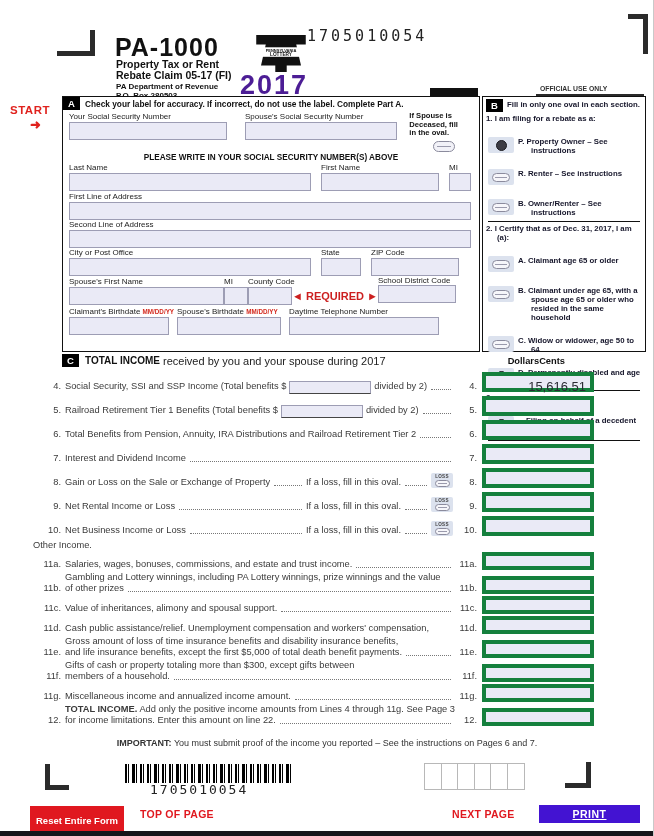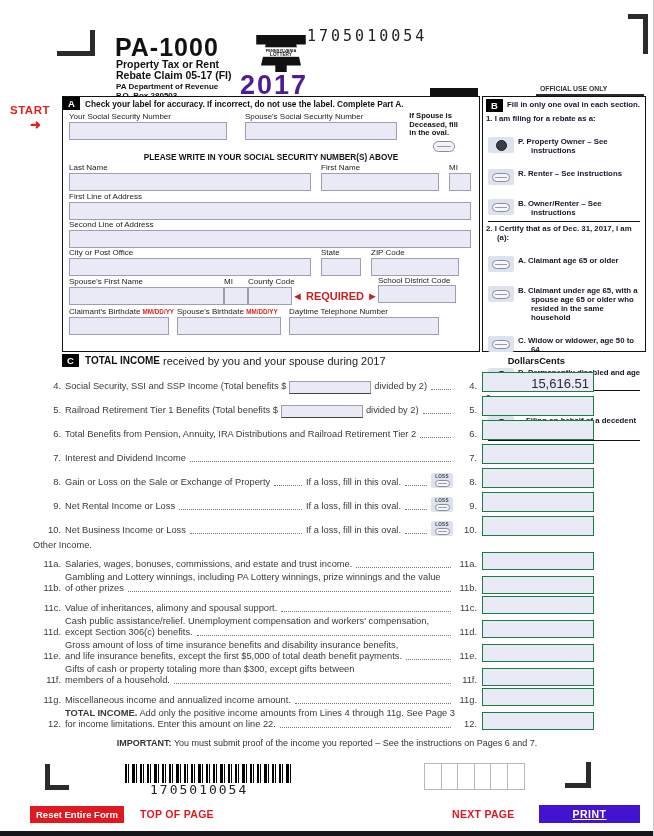--- a/index.html
+++ b/index.html
@@ -74,33 +74,33 @@
   .inc-text.block { display:block; }
   .l2 { display:flex; align-items:flex-end; }
   .leader { flex:1; border-bottom:1.5px dotted #777; margin:0 4px 2px 4px; min-width:12px; }
   .leader.short { flex:0 0 22px; }
   .inline-input { display:inline-block; width:82px; height:13px; background:#eaeaf6; border:1px solid #9d9db4; border-bottom:1px solid #444; margin:0 3px -2px 3px; }
   .loss-w { flex:0 0 22px; margin:0 2px 0 0; background:#dce2ee; border-radius:2px; padding:1px 2px; text-align:center; }
   .loss-w .ltxt { font-size:4.6px; font-weight:bold; color:#444; letter-spacing:.3px; line-height:5px; }
   .loss-w .stadium { width:15px; height:7px; border:1px solid #8b8b9d; background:#f6f6fa; border-radius:4px; margin:1px auto 0; position:relative; }
   .loss-w .stadium::after { content:""; position:absolute; left:2px; right:2px; top:2px; border-top:1px solid #9a9aac; }
   .inc-num-r { flex:0 0 27px; text-align:right; padding-right:5px; font-size:9.3px; color:#3a3a3a; line-height:11px; }
-  .amt-box { flex:0 0 112px; height:20px; background:#eaeaf6; border:1px solid #15803d; font-size:13px; color:#2a2a33; text-align:right; padding:3px 4px 0 0; }
+  .amt-box { flex:0 0 112px; height:20px; background:#eaeaf6; border:4px solid #15803d; font-size:13px; color:#2a2a33; text-align:right; padding:3px 4px 0 0; }
   .amt-box.small { height:18px; }
   .other-income { font-size:9.3px; color:#3a3a3a; margin:1px 0 2px 0; }
   .bold-inline { font-weight:bold; }
 
   
   .important { position:absolute; left:0; top:738px; width:654px; text-align:center; font-size:9px; color:#333; }
   .barcode { position:absolute; left:125px; top:764px; width:166px; height:19px;
     background:repeating-linear-gradient(90deg,#000 0 2px,#fff 2px 3px,#000 3px 4px,#fff 4px 7px,#000 7px 10px,#fff 10px 11px,#000 11px 12px,#fff 12px 15px,#000 15px 17px,#fff 17px 18px,#000 18px 19px,#fff 19px 22px); }
   .barcode-num { position:absolute; left:150px; top:782px; font-size:13px; letter-spacing:2px; }
   .use-boxes { position:absolute; left:424px; top:763px; display:flex; }
   .use-box { width:18px; height:27px; background:#fff; border:1.5px solid #b8b8b8; margin-right:-1.5px; }
-  .btn-reset { position:absolute; left:30px; top:806px; background:#e0181f; color:#fff; font-weight:bold; font-size:9.5px; padding:3px 6px; border:none; cursor:pointer; }
+  .btn-reset { position:absolute; left:30px; top:806px; background:#e0181f; color:#fff; font-weight:bold; font-size:9.5px; padding:9px 6px; border:none; cursor:pointer; }
   .link-red { position:absolute; color:#e0181f; font-weight:bold; font-size:10.5px; background:none; border:none; cursor:pointer; letter-spacing:.3px; }
   .top-link { left:140px; top:808px; }
   .next-link { left:452px; top:808px; }
   .btn-print { position:absolute; left:539px; top:805px; width:101px; height:18px; background:#4313d2; color:#fff; font-weight:bold; font-size:10.5px; border:none; cursor:pointer; letter-spacing:.5px;text-decoration:underline; }
   .bottom-strip { position:absolute; left:0; top:831px; width:654px; height:5px; background:#15151a; }
 </style>
 </head>
 <body>
 
 <div class="page">
@@ -433,24 +433,20 @@
           <span class="leader"></span>
         </div>
       <div class="inc-num-r">11c.</div>
       <div class="amt-box small"></div>
     </div>
 
     <div class="inc-row compact">
       <div class="inc-num">11d.</div>
       <div class="inc-text block">
           <div>Cash public assistance/relief. Unemployment compensation and workers' compensation,</div>
-          <div class="l2">
-            <span>except Section 306(c) benefits.</span>
-            <span class="leader"></span>
-          </div>
         </div>
       <div class="inc-num-r">11d.</div>
       <div class="amt-box small"></div>
     </div>
 
     <div class="inc-row compact">
       <div class="inc-num">11e.</div>
       <div class="inc-text block">
           <div>Gross amount of loss of time insurance benefits and disability insurance benefits,</div>
           <div class="l2">

